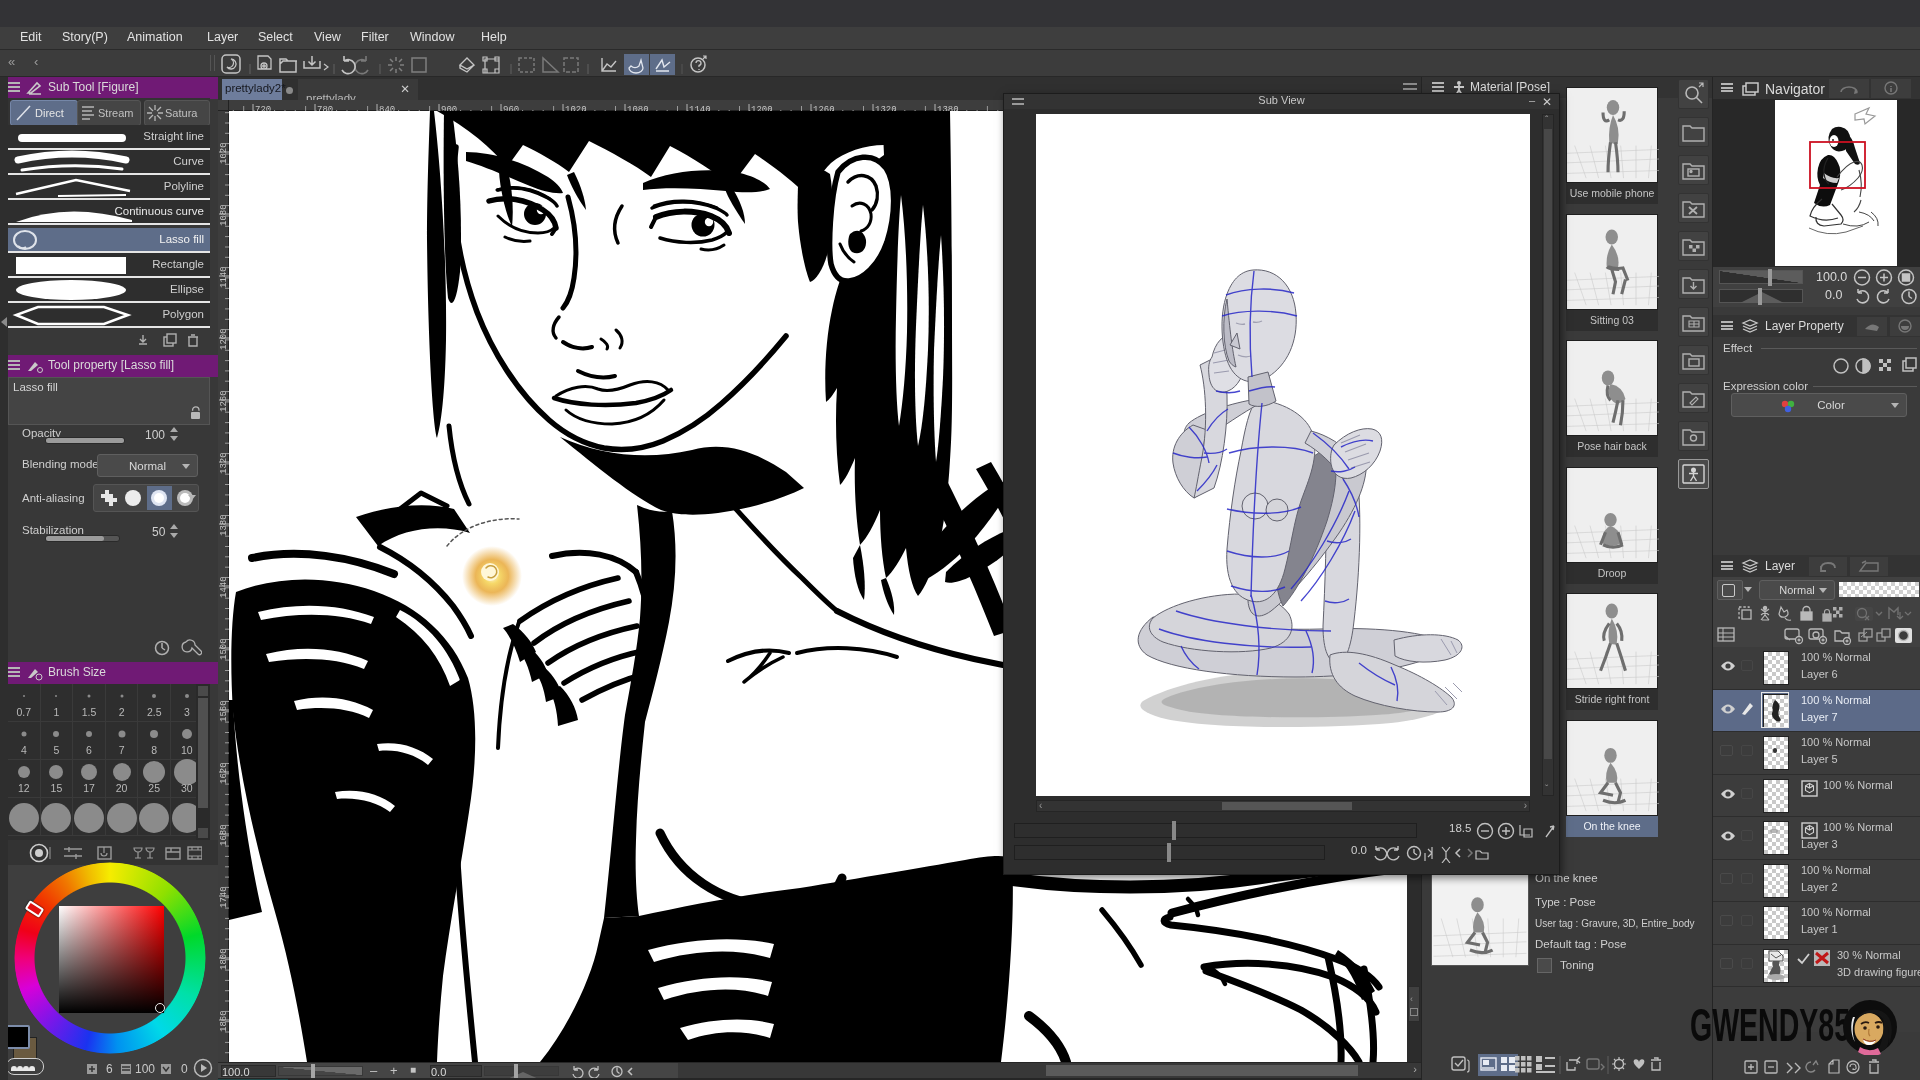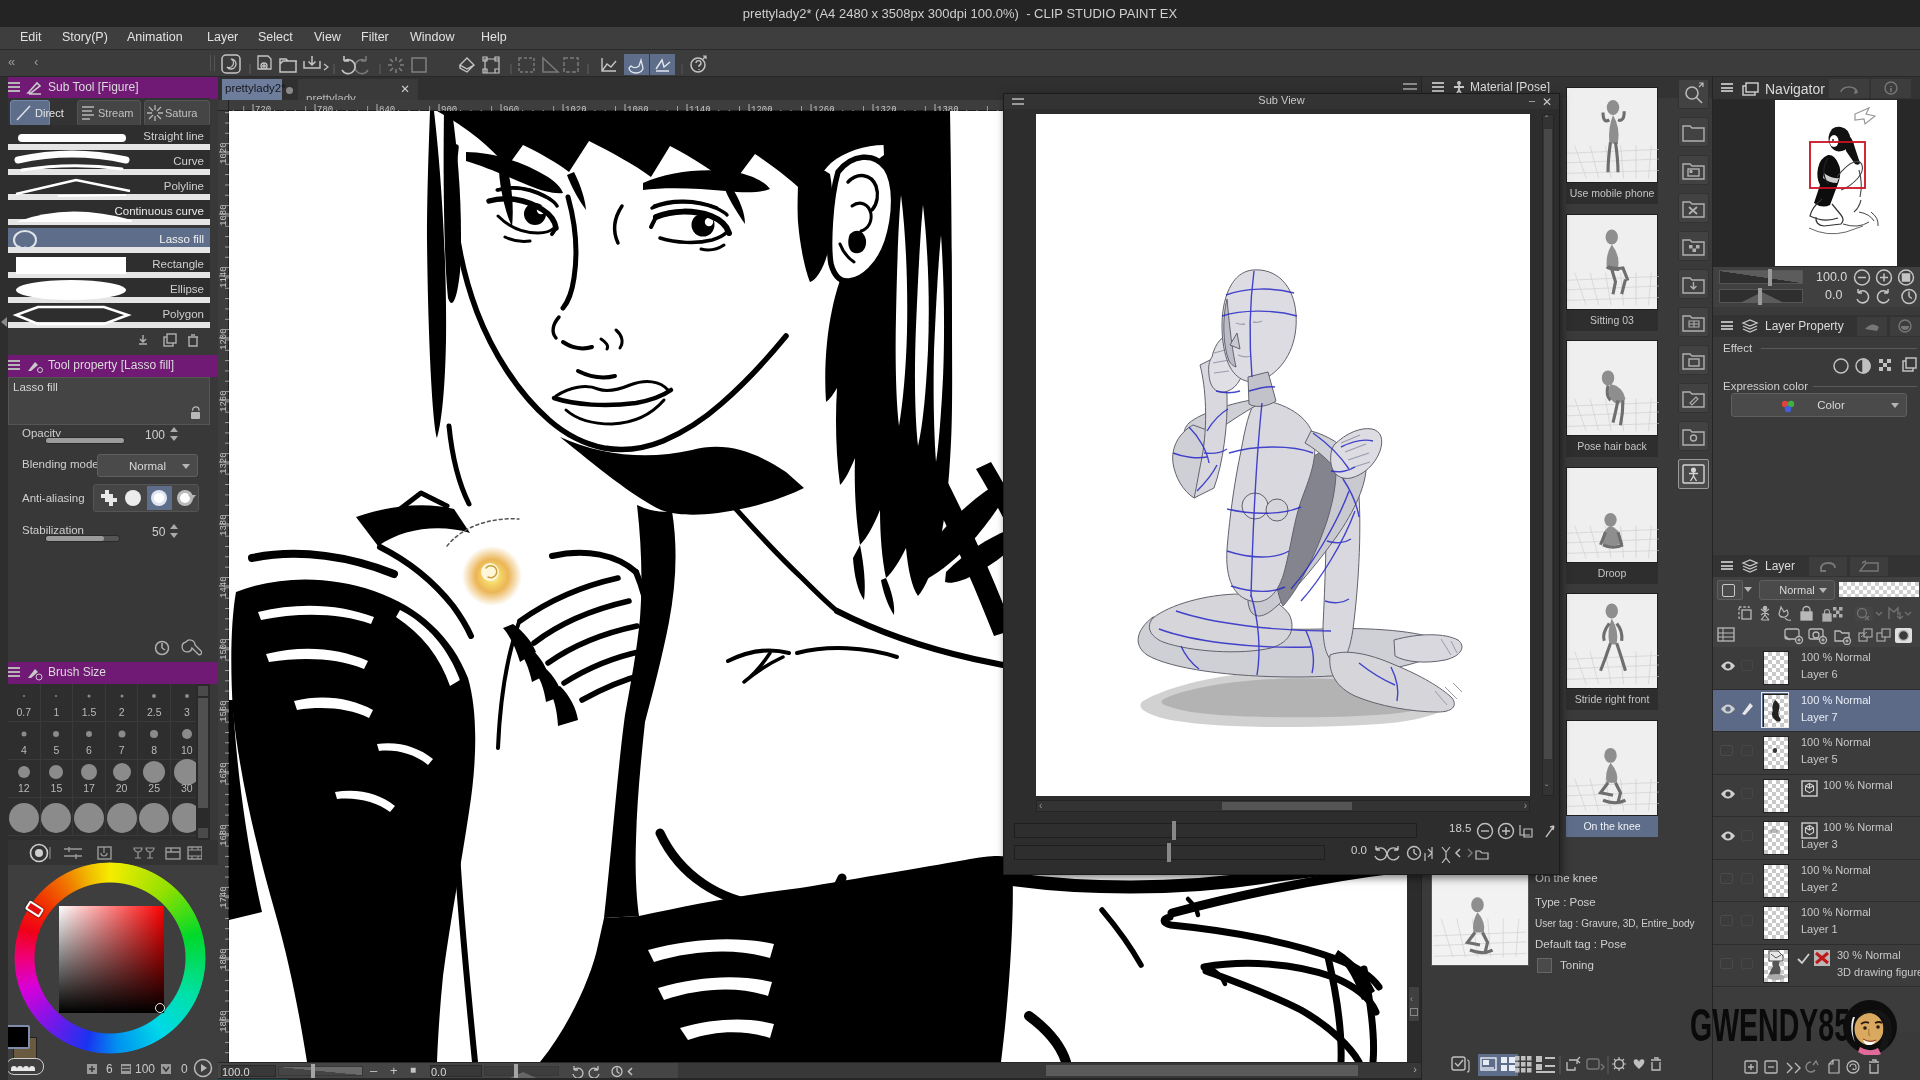--- a/index.html
+++ b/index.html
@@ -11,21 +11,21 @@
 .titlebar { left:0; top:0; width:1920px; height:27px; background:#242424; color:#cfcfcf; font-size:13px; text-align:center; line-height:27px; }
 .menubar { left:0; top:27px; width:1920px; height:23px; background:#3e3e3e; border-bottom:1px solid #2a2a2a; color:#e2e2e2; font-size:12.5px; }
 .menubar span { position:absolute; top:3px; }
 .toolbar { left:0; top:50px; width:1920px; height:27px; background:#3c3c3c; border-bottom:1px solid #282828; }
 
 .ldock { left:0; top:77px; width:218px; height:1003px; background:#383838; }
 .phdr { position:absolute; left:0; width:218px; height:22px; background:#701a75; color:#dadada; font-size:12px; }
 .phdr .ham { position:absolute; left:8px; top:5px; width:12px; height:10px; border-top:2px solid #b5b5b5; border-bottom:2px solid #b5b5b5; }
 .phdr .ham:before { content:""; position:absolute; left:0; top:2px; width:12px; height:2px; background:#b5b5b5; }
 .phdr .t { position:absolute; left:48px; top:3px; }
-.toolrow { position:absolute; left:8px; width:202px; height:25px; background:#2e2e2e; border-bottom:6px solid #e5e5e5; color:#cfcfcf; font-size:11.5px; }
+.toolrow { position:absolute; left:8px; width:202px; height:25px; background:#2e2e2e; border-bottom:2px solid #e5e5e5; color:#cfcfcf; font-size:11.5px; }
 .toolrow .lbl { position:absolute; right:6px; top:5px; }
 .toolrow.sel { background:#5e6d89; color:#f2f2f2; }
 
 .tabbar { left:218px; top:77px; width:1203px; height:23px; background:#303030; }
 .ruler-h { left:229px; top:100px; width:1178px; height:11px; background:#3d3d3d; border-bottom:1px solid #222; }
 .ruler-v { left:218px; top:100px; width:11px; height:962px; background:#3d3d3d; border-right:1px solid #222; }
 .canvas { left:229px; top:111px; width:1178px; height:951px; background:#ffffff; overflow:hidden; }
 .vsb { left:1407px; top:100px; width:14px; height:962px; background:#2c2c2c; }
 .statusbar { left:218px; top:1062px; width:1203px; height:18px; background:#3c3c3c; border-top:1px solid #262626; }
 
@@ -49,21 +49,20 @@
 .ddl { position:absolute; background:#4a4a4a; border:1px solid #5f5f5f; border-radius:3px; color:#d8d8d8; font-size:11.5px; text-align:center; }
 .ddl:after { content:""; position:absolute; right:7px; top:50%; margin-top:-2px; border-left:4px solid transparent; border-right:4px solid transparent; border-top:5px solid #b5b5b5; }
 .bgrid { position:absolute; left:8px; top:22px; width:196px; background:#2e2e2e; }
 .bcell { position:absolute; width:32.6px; height:38px; border-right:1px solid #3a3a3a; border-bottom:1px solid #3a3a3a; color:#b9b9b9; font-size:10.5px; text-align:center; }
 .bcell .dot { position:absolute; left:50%; top:12px; transform:translate(-50%,-50%); background:#8b8b8b; border-radius:50%; }
 .bcell .num { position:absolute; width:100%; bottom:3px; }
 </style>
 </head>
 <body>
 <div id="root">
-  <div class="abs titlebar">prettylady2* (A4 2480 x 3508px 300dpi 100.0%)&nbsp;&nbsp;- CLIP STUDIO PAINT EX</div>
   <div class="abs menubar">
     <span style="left:20px">Edit</span>
       <span style="left:62px">Story(P)</span>
       <span style="left:127px">Animation</span>
       <span style="left:207px">Layer</span>
       <span style="left:258px">Select</span>
       <span style="left:314px">View</span>
       <span style="left:361px">Filter</span>
       <span style="left:410px">Window</span>
       <span style="left:481px">Help</span>
@@ -120,21 +119,21 @@
   <div class="abs ldock" id="ldock">
 
     <div class="phdr" style="top:0;">
         <div class="ham"></div>
       <svg style="position:absolute;left:26px;top:3px" width="18" height="16" viewBox="0 0 18 16">
           <path d="M2 13 L11 3 L14 6 L5 13 Z M3 14 L15 14" stroke="#c9c9c9" stroke-width="1.6" fill="none"></path>
         </svg>
       <span class="t">Sub Tool [Figure]</span>
       </div>
     <div class="tabs3">
-      <div class="tab3 on" style="left:2px; width:40px;"><svg width="60" height="24" viewBox="0 0 60 24">
+      <div class="tab3 on" style="left:2px; width:68px;"><svg width="60" height="24" viewBox="0 0 60 24">
             <path d="M6 19 L19 5" stroke="#dfe3ea" stroke-width="1.5"></path>
             <text x="24" y="16" fill="#e6e6e6" font-size="11">Direct</text>
           </svg></div>
       <div class="tab3" style="left:69px; width:64px;"><svg width="60" height="24" viewBox="0 0 60 24">
             <path d="M4 6 h12 M4 10 h10 M4 14 h12 M4 18 h8" stroke="#b5b5b5" stroke-width="1.5"></path>
             <text x="20" y="16" fill="#c0c0c0" font-size="11">Stream</text>
           </svg></div>
       <div class="tab3" style="left:136px; width:66px;"><svg width="62" height="24" viewBox="0 0 62 24">
             <g stroke="#b5b5b5" stroke-width="1.3">
               <path d="M10 4 v5 M10 15 v5 M2 12 h5 M13 12 h5 M4 6 l4 4 M12 14 l4 4 M16 6 l-4 4 M8 14 l-4 4"></path>

